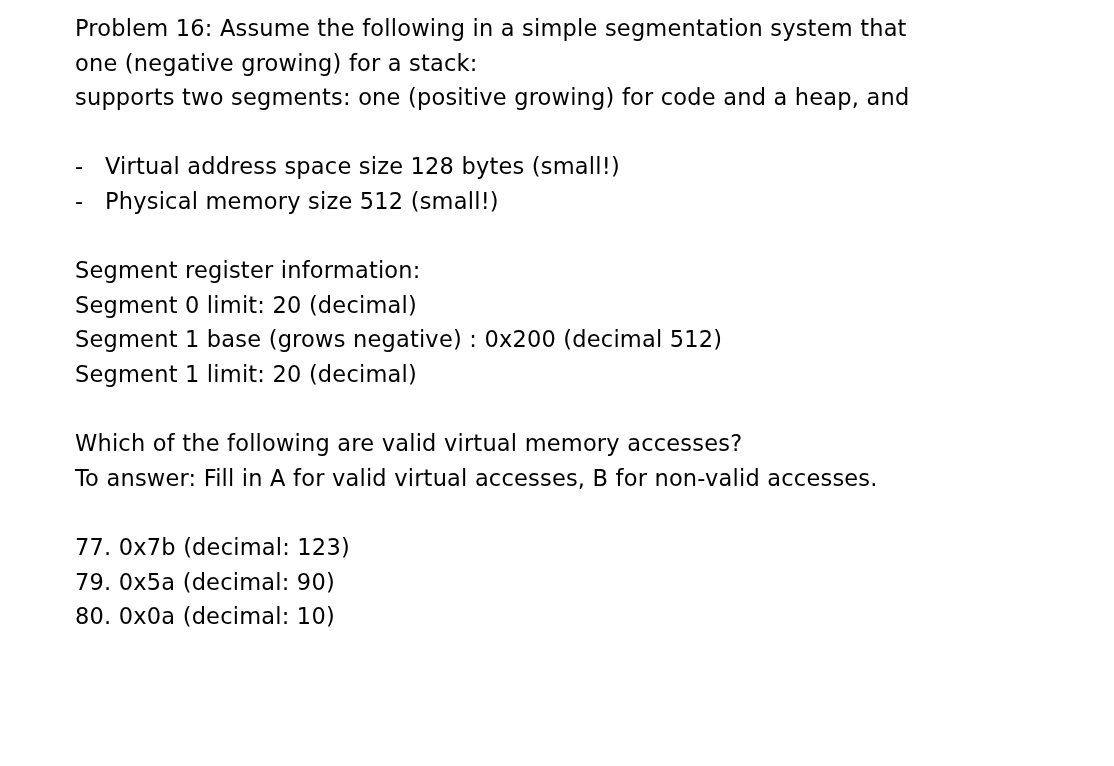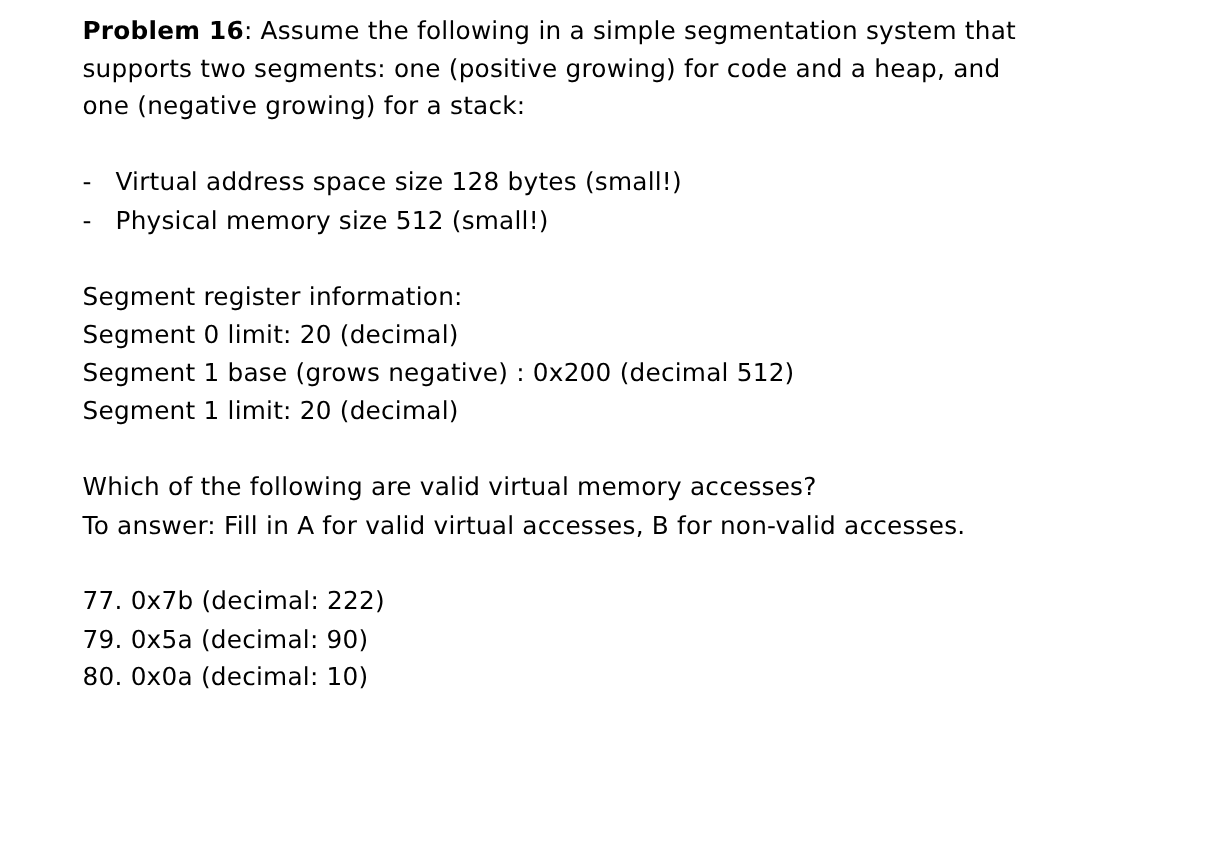--- a/index.html
+++ b/index.html
@@ -20,57 +20,57 @@
   }
   .doc {
     padding: 11px 20px 0 75px;
   }
   .line {
     height: 34.6px;
     line-height: 34.6px;
     white-space: pre;
   }
   .bold {
-    font-weight: 700;
+    font-weight: 400;
   }
   .bullet-line {
     display: flex;
   }
   .bullet-marker {
     width: 30px;
     flex: 0 0 30px;
   }
 </style>
 </head>
 <body>
 
 <div class="page">
   <div class="doc">
 
     <div class="line"><span class="bold">Problem 16</span><span>: Assume the following in a simple segmentation system that</span></div>
+    <div class="line">one (negative growing) for a stack:</div>
     <div class="line">supports two segments: one (positive growing) for code and a heap, and</div>
-    <div class="line">one (negative growing) for a stack:</div>
 
     <div class="line"></div>
 
     <div class="line bullet-line"><span class="bullet-marker">-</span><span>Virtual address space size 128 bytes (small!)</span></div>
     <div class="line bullet-line"><span class="bullet-marker">-</span><span>Physical memory size 512 (small!)</span></div>
 
     <div class="line"></div>
 
     <div class="line">Segment register information:</div>
     <div class="line">Segment 0 limit: 20 (decimal)</div>
     <div class="line">Segment 1 base (grows negative) : 0x200 (decimal 512)</div>
     <div class="line">Segment 1 limit: 20 (decimal)</div>
 
     <div class="line"></div>
 
     <div class="line">Which of the following are valid virtual memory accesses?</div>
     <div class="line">To answer: Fill in A for valid virtual accesses, B for non-valid accesses.</div>
 
     <div class="line"></div>
 
-    <div class="line"><span>77.</span> <span>0x7b</span> <span>(decimal: 222)</span></div>
+    <div class="line"><span>77.</span> <span>0x7b</span> <span>(decimal: 123)</span></div>
     <div class="line"><span>79.</span> <span>0x5a</span> <span>(decimal: 90)</span></div>
     <div class="line"><span>80.</span> <span>0x0a</span> <span>(decimal: 10)</span></div>
 
   </div>
 </div>
 
 </body></html>

